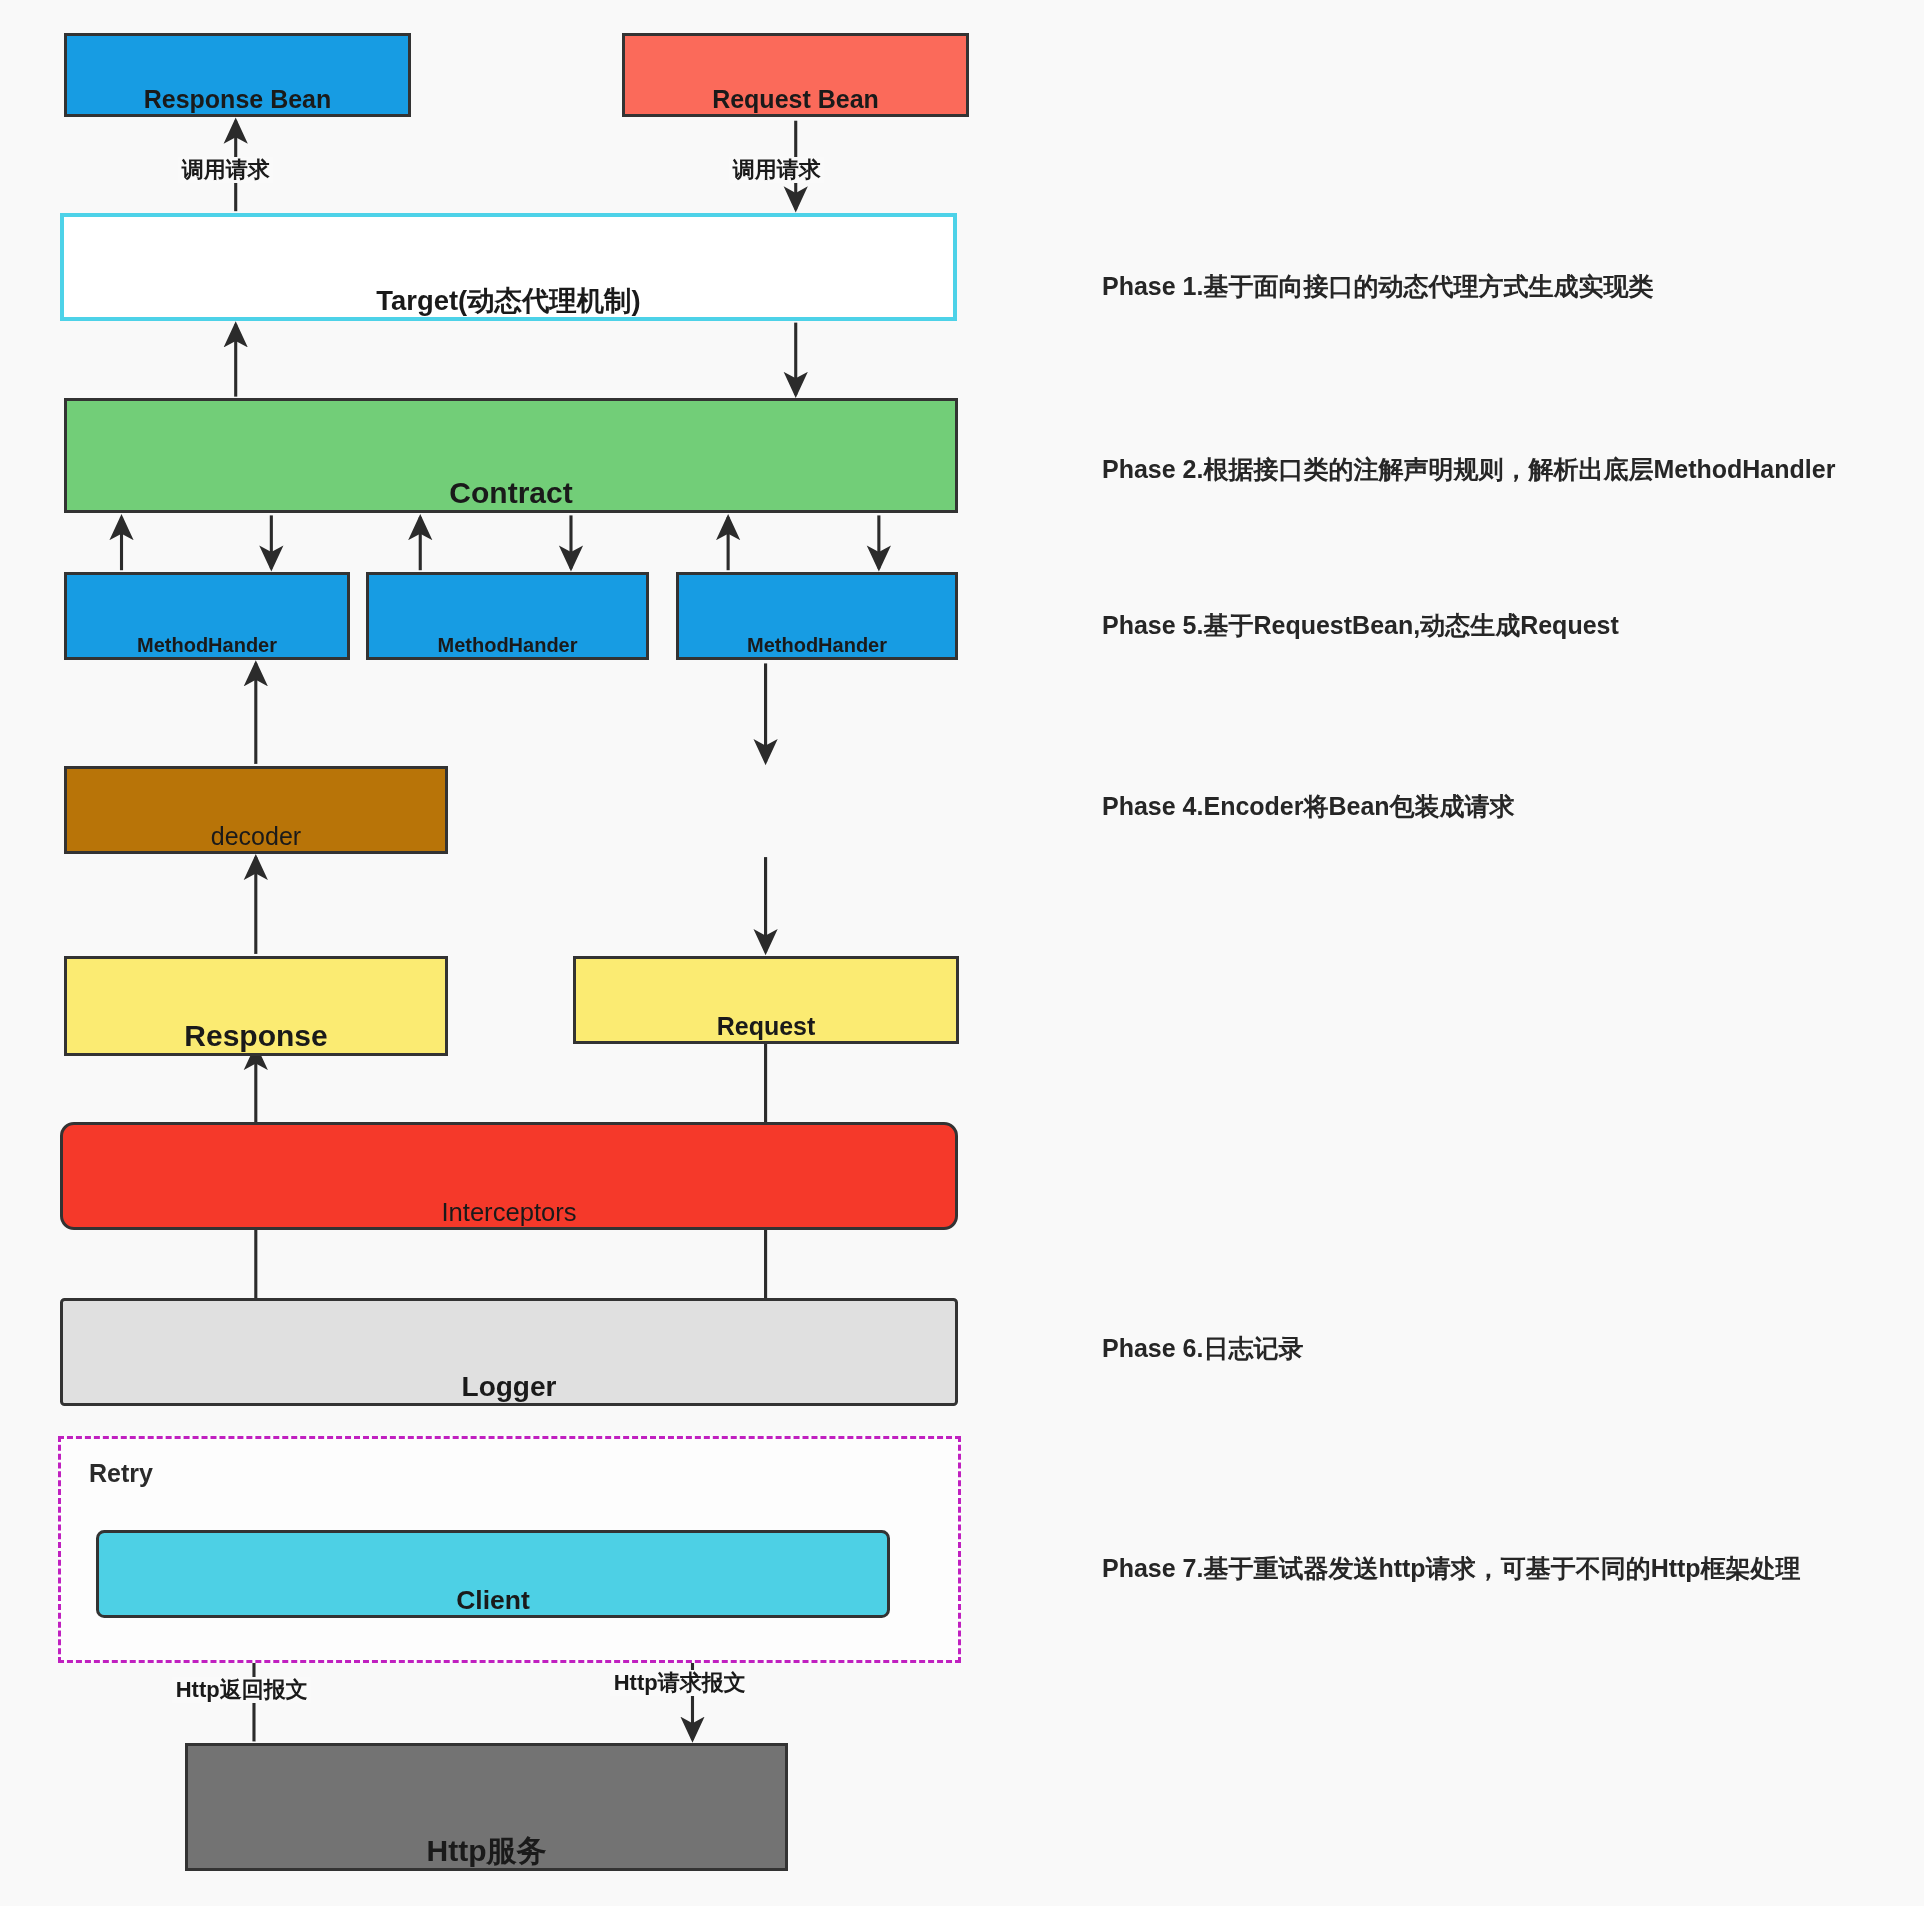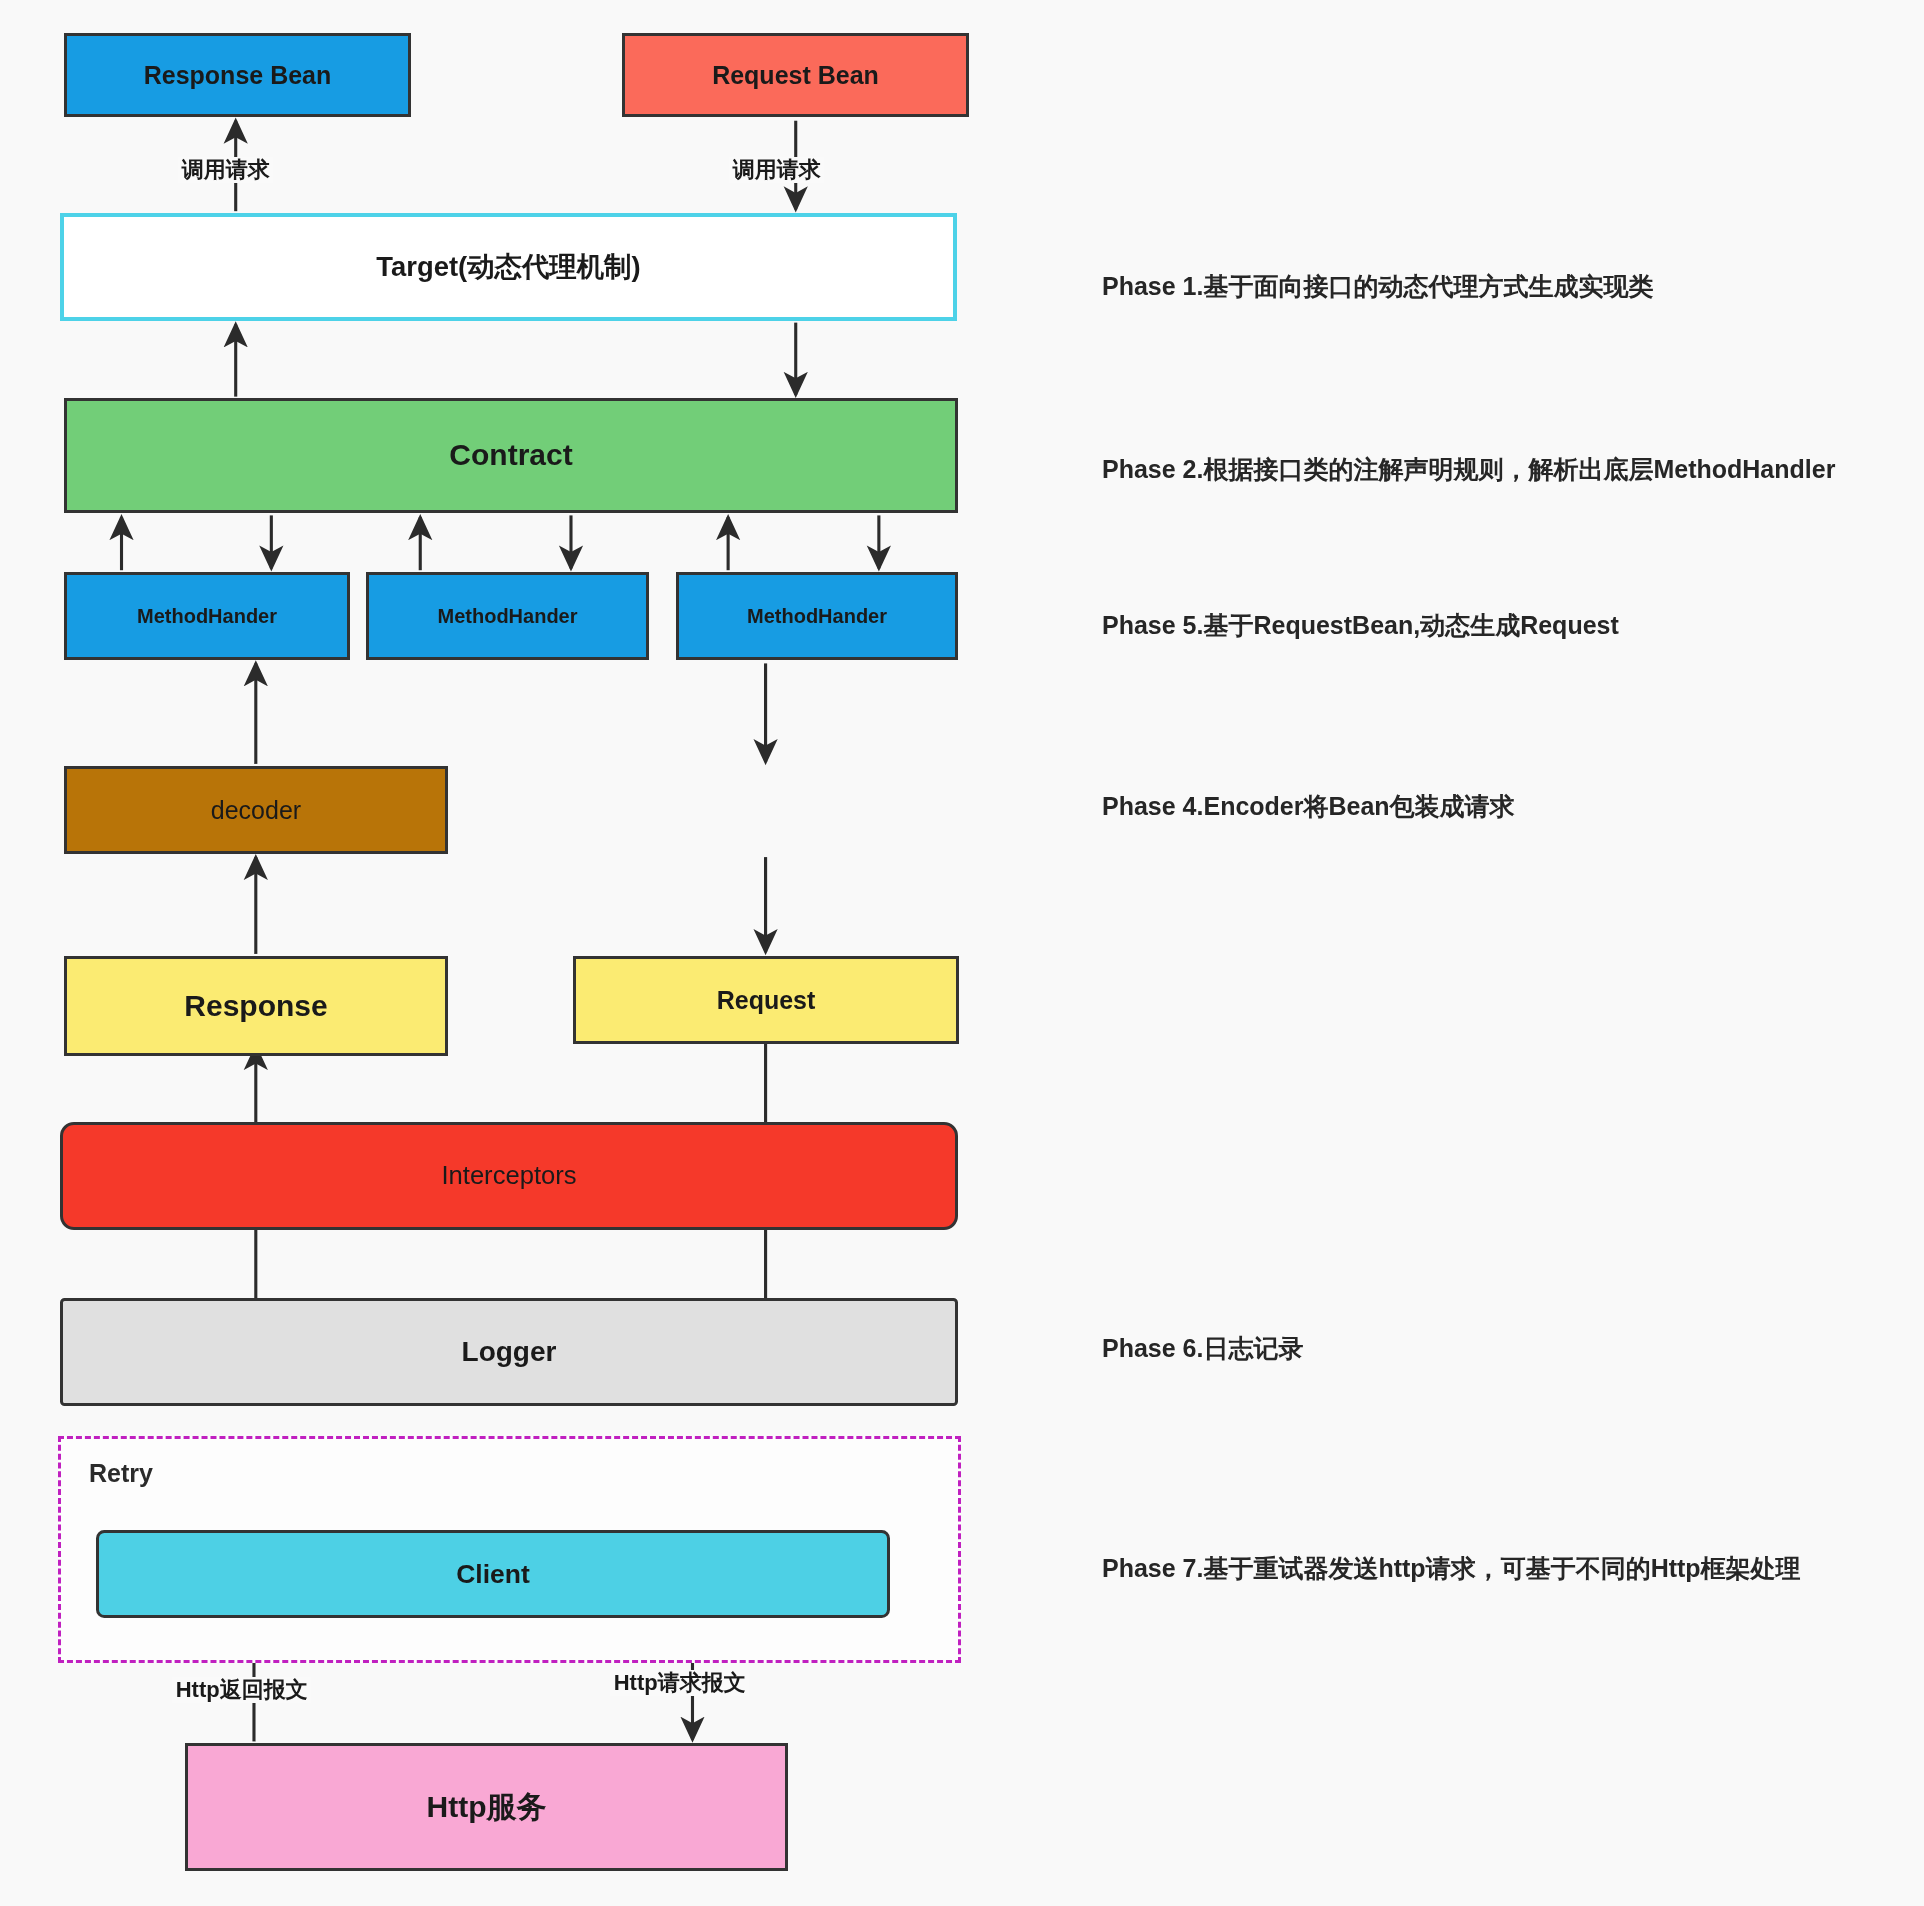--- a/index.html
+++ b/index.html
@@ -9,21 +9,21 @@
     font-family:"Liberation Sans","DejaVu Sans",sans-serif;
     position:relative;overflow:hidden;
   }
   #canvas{position:absolute;left:0;top:0;width:1924px;height:1906px;}
   #arrows{position:absolute;left:0;top:0;width:1924px;height:1906px;z-index:1;pointer-events:none;}
 
   .box{
     position:absolute;
     box-sizing:border-box;
     border:3.7px solid #333333;
-    display:flex;align-items:center;justify-content:center;
+    display:flex;align-items:flex-end;justify-content:center;
     text-align:center;
     color:#1a1a1a;
     z-index:3;
     font-weight:bold;
   }
   .box span{display:block;line-height:1.15;}
 
   
   .n-response-bean{left:64px;top:33px;width:347px;height:84px;background:#179ce3;font-size:25px;}
   .n-request-bean{left:622px;top:33px;width:347px;height:84px;background:#fb6a5a;font-size:25px;}
@@ -49,21 +49,21 @@
     left:58px;top:1436px;width:903px;height:227px;
     background:#fdfdfd;border:3.7px dashed #c020c0;
     display:block;z-index:2;border-radius:0;
   }
   .retry-label{
     position:absolute;left:89px;top:1459px;
     font-size:25px;font-weight:bold;color:#2b2b2b;z-index:4;
   }
   .n-client{left:96px;top:1530px;width:794px;height:88px;background:#4dd0e5;border-radius:8.2px;font-size:26.5px;}
 
-  .n-http{left:185px;top:1743px;width:603px;height:128px;background:#f9a8d4;font-size:30px;}
+  .n-http{left:185px;top:1743px;width:603px;height:128px;background:#737373;font-size:30px;}
 
   
   .elabel{
     position:absolute;z-index:4;
     font-size:22px;font-weight:bold;color:#1a1a1a;
     background:#fafafa;
     padding:0.9px 3.7px;white-space:nowrap;line-height:1.1;
   }
   .el-return{left:178px;top:157px;}
   .el-invoke{left:729px;top:157px;}

